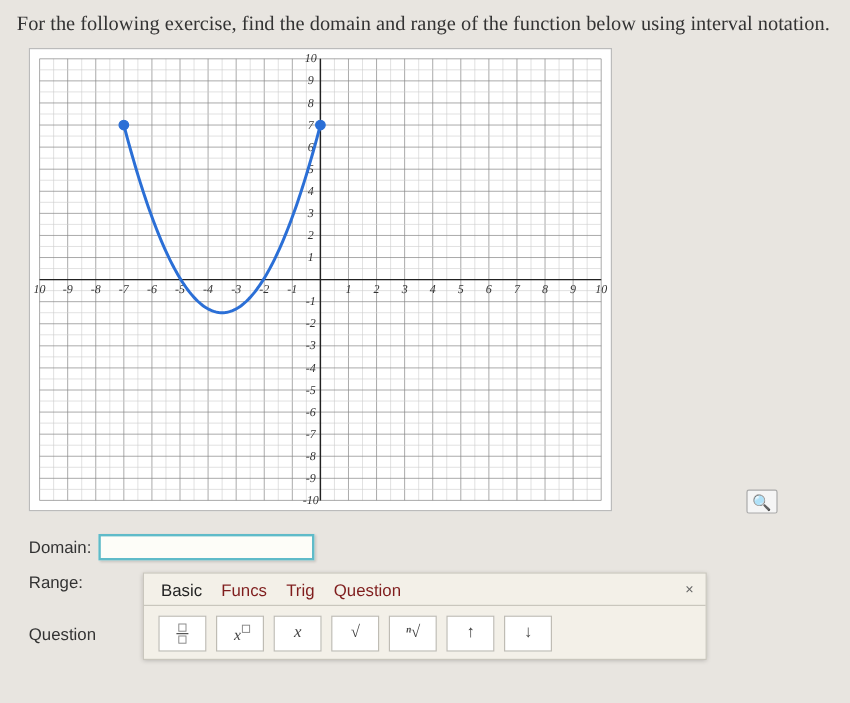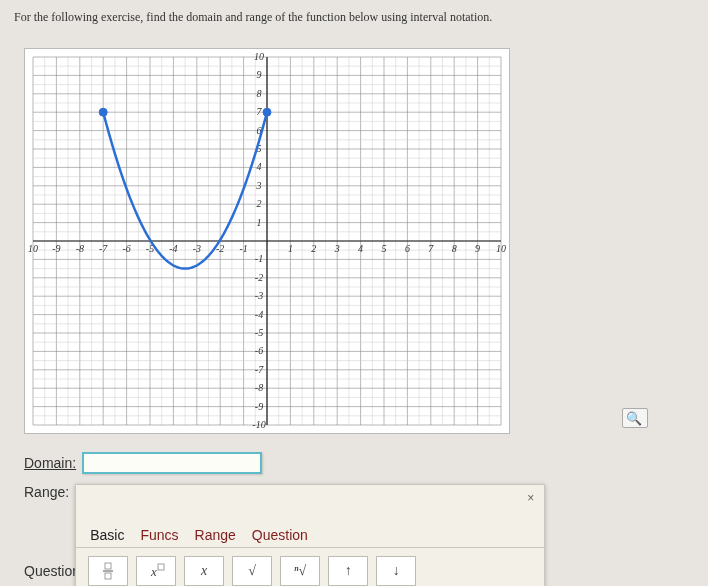--- a/index.html
+++ b/index.html
@@ -9,23 +9,23 @@
     width: 708px;
     height: 586px;
     overflow: hidden;
     position: relative;
   }
   .container {
     padding: 10px 14px;
     background: #e8e5e0;
   }
   .prompt {
-    font-size: 12px;
+    font-size: 17px;
     color: #333;
-    margin-bottom: 23px;
+    margin-bottom: 10px;
     font-family: Georgia, serif;
   }
   .chart-wrap {
     display: inline-block;
     background: #fff;
     border: 1px solid #bbb;
     padding: 2px;
     margin-left: 10px;
   }
   svg.chart { display: block; }
@@ -57,21 +57,21 @@
     padding: 2px 4px 0 4px;
     border-radius: 2px;
   }
   .answers {
     margin-top: 14px;
     margin-left: 10px;
     font-family: Arial, sans-serif;
     font-size: 14px;
     color: #333;
   }
-  .row { display: flex; align-items: center; margin-bottom: 10px; text-decoration: underline; }
+  .row { display: flex; align-items: center; margin-bottom: 10px; }
   .label { margin-right: 6px; }
   .input-box {
     border: 2px solid #5fbbc9;
     background: #fdfdf8;
     width: 180px;
     height: 22px;
     box-shadow: 1px 1px 2px rgba(0,0,0,0.15);
   }
   .palette {
     display: inline-block;
@@ -80,21 +80,20 @@
     box-shadow: 0 1px 4px rgba(0,0,0,0.25);
     position: relative;
     width: 470px;
   }
   .palette-tabs {
     display: flex;
     gap: 16px;
     padding: 6px 14px 4px 14px;
     border-bottom: 1px solid #c9c6bd;
     font-size: 14px;
-    margin-top: 36px;
   }
   .palette-tabs .tab { color: #7f1d1d; }
   .palette-tabs .tab.active { color: #222; font-weight: 500; }
   .palette-close {
     position: absolute;
     right: 10px; top: 6px;
     font-size: 12px;
     color: #666;
     cursor: pointer;
   }
@@ -113,20 +112,21 @@
     font-family: 'Times New Roman', serif;
     font-size: 14px;
     font-style: italic;
     color: #444;
     cursor: pointer;
   }
   .pbtn svg { display:block; }
   .q-row {
     display:flex;
     align-items:flex-start;
+    gap:44px;
   }
   .q-label {
     font-family: Arial, sans-serif;
     font-size:14px;
     color:#333;
     margin-right:6px;
     padding-top:6px;
   }
 </style>
 </head>
@@ -283,21 +283,21 @@
       <div class="input-box"></div>
     </div>
 
     <div class="q-row">
       <span class="label">Range:</span>
       <div class="palette">
         <div class="palette-close">×</div>
         <div class="palette-tabs">
           <span class="tab active">Basic</span>
           <span class="tab">Funcs</span>
-          <span class="tab">Range</span>
+          <span class="tab">Trig</span>
           <span class="tab">Question</span>
         </div>
         <div class="palette-btns">
           <div class="pbtn">
             <svg width="14" height="20">
                 <rect x="4" y="2" width="6" height="6" fill="none" stroke="#888" stroke-width="0.8"></rect>
                 <line x1="2" y1="10" x2="12" y2="10" stroke="#555" stroke-width="1"></line>
                 <rect x="4" y="12" width="6" height="6" fill="none" stroke="#888" stroke-width="0.8"></rect>
               </svg>
           </div>

